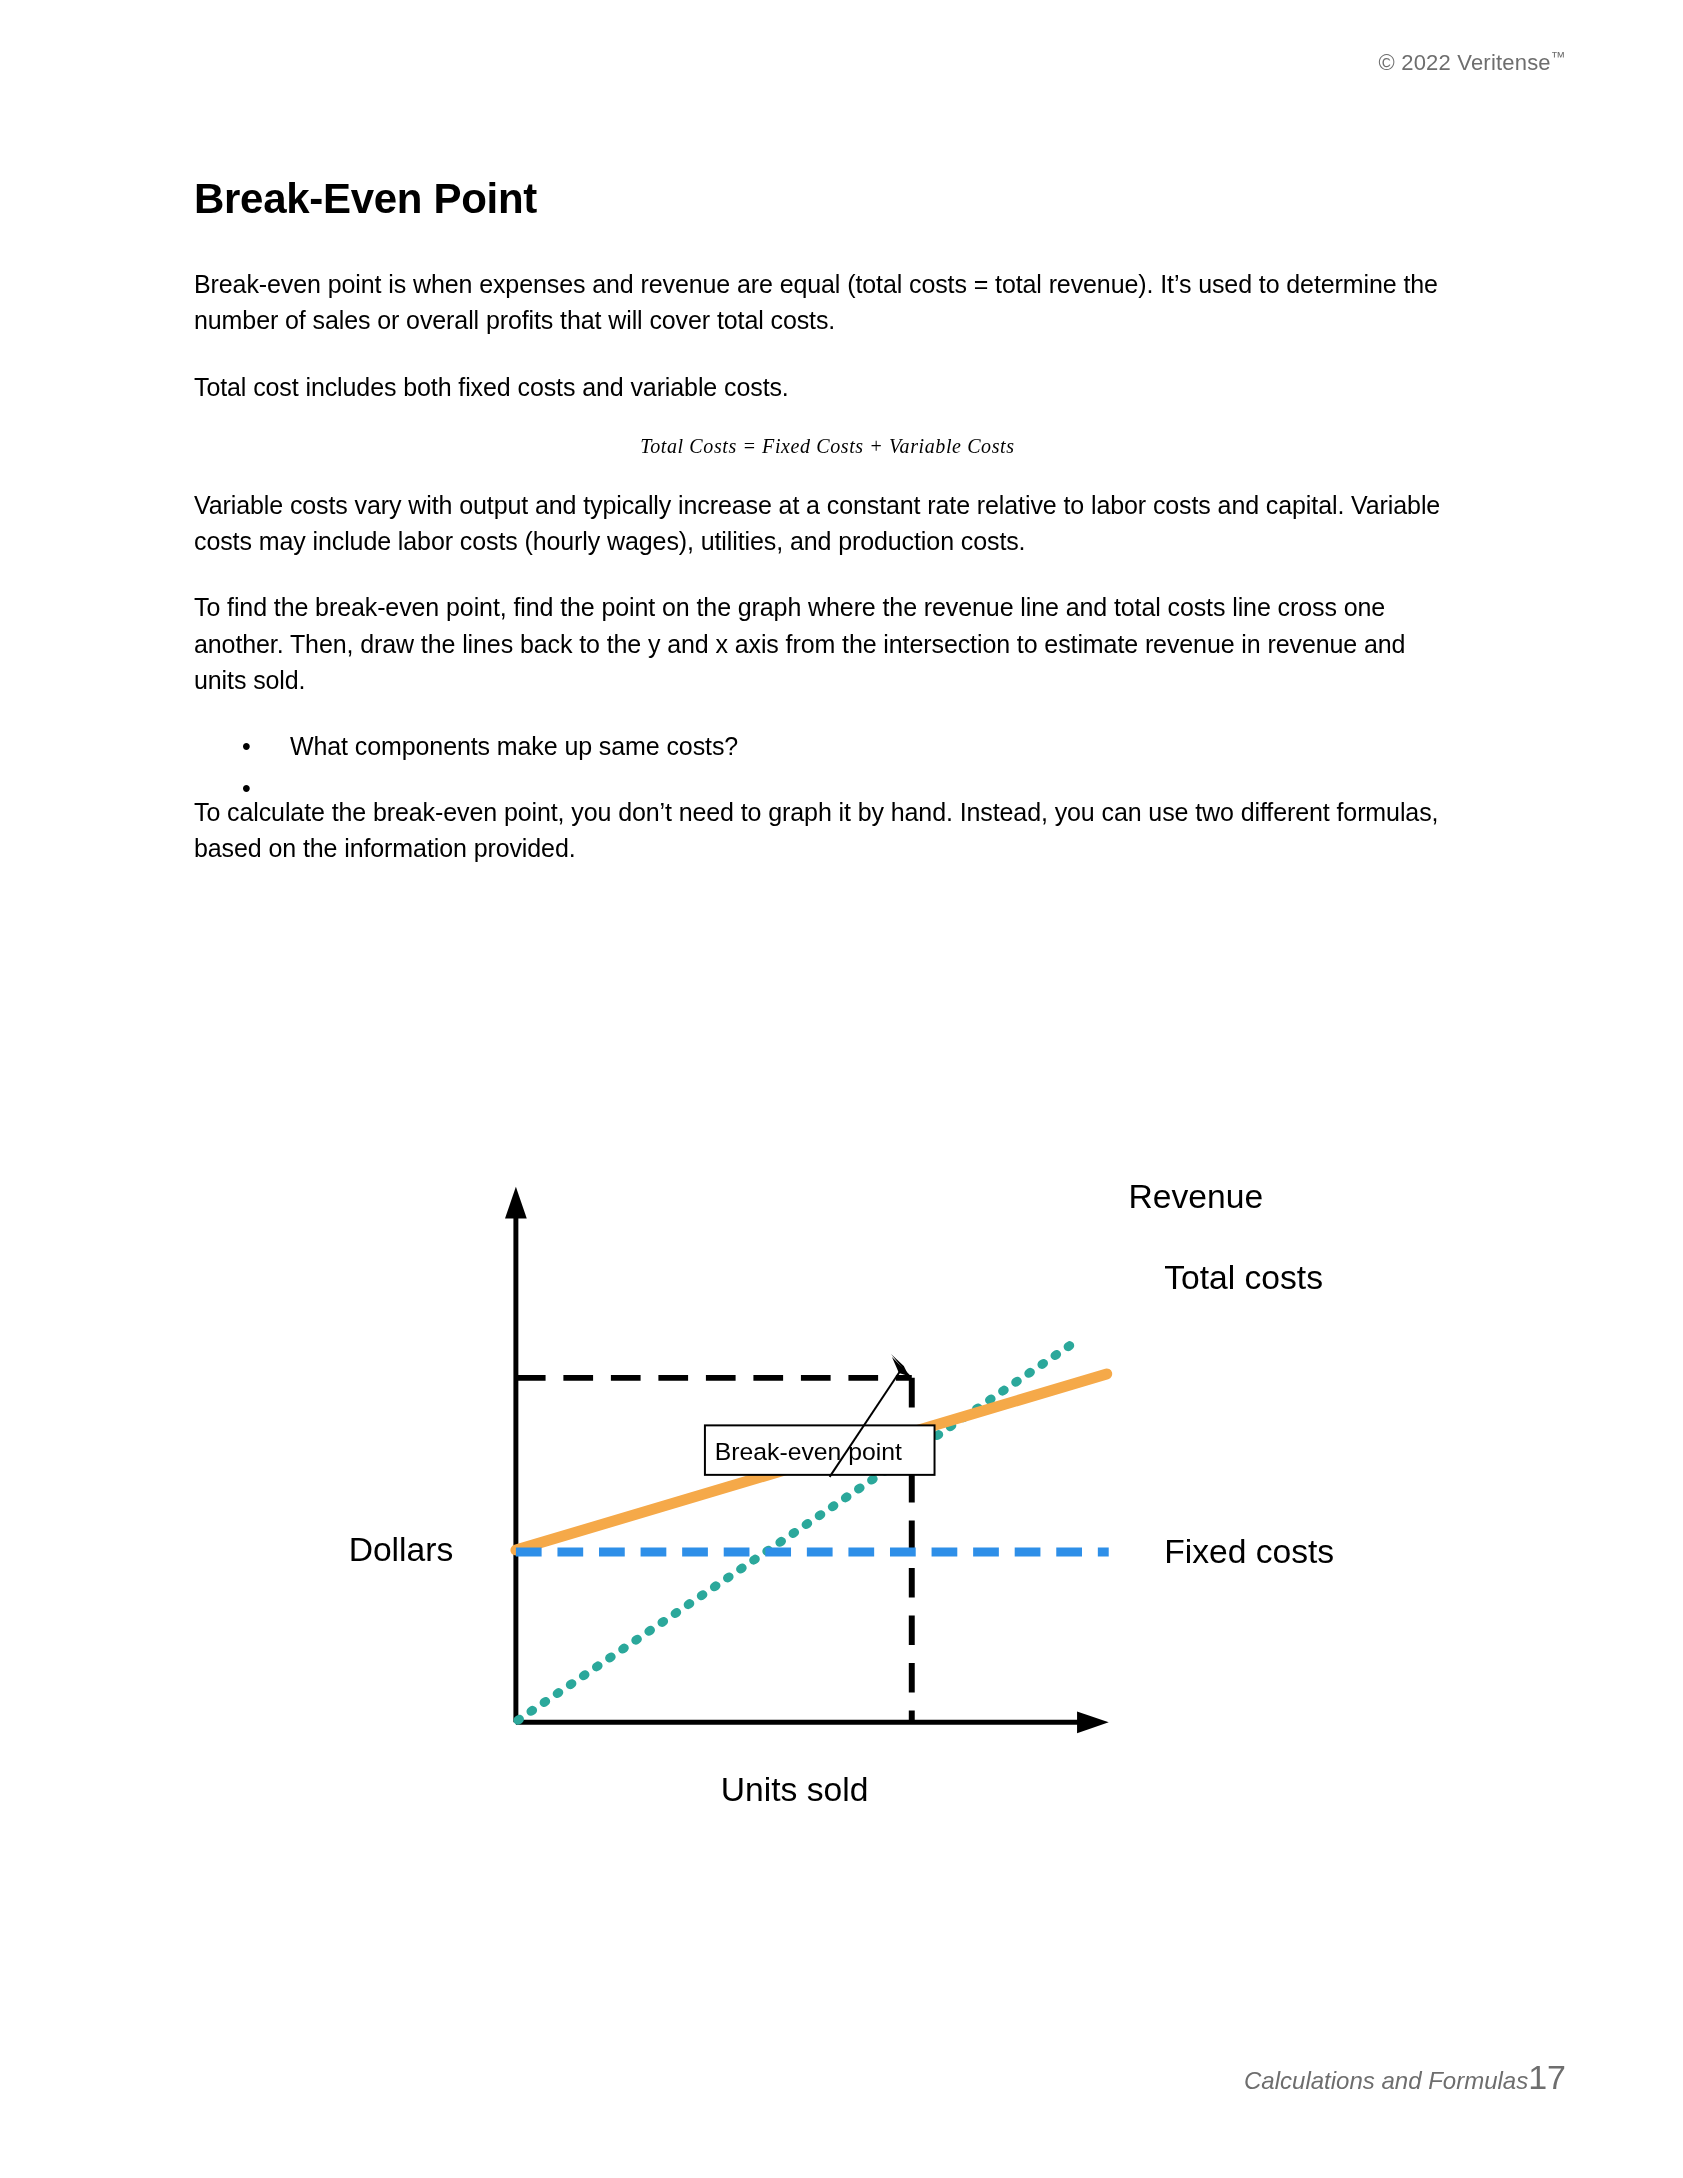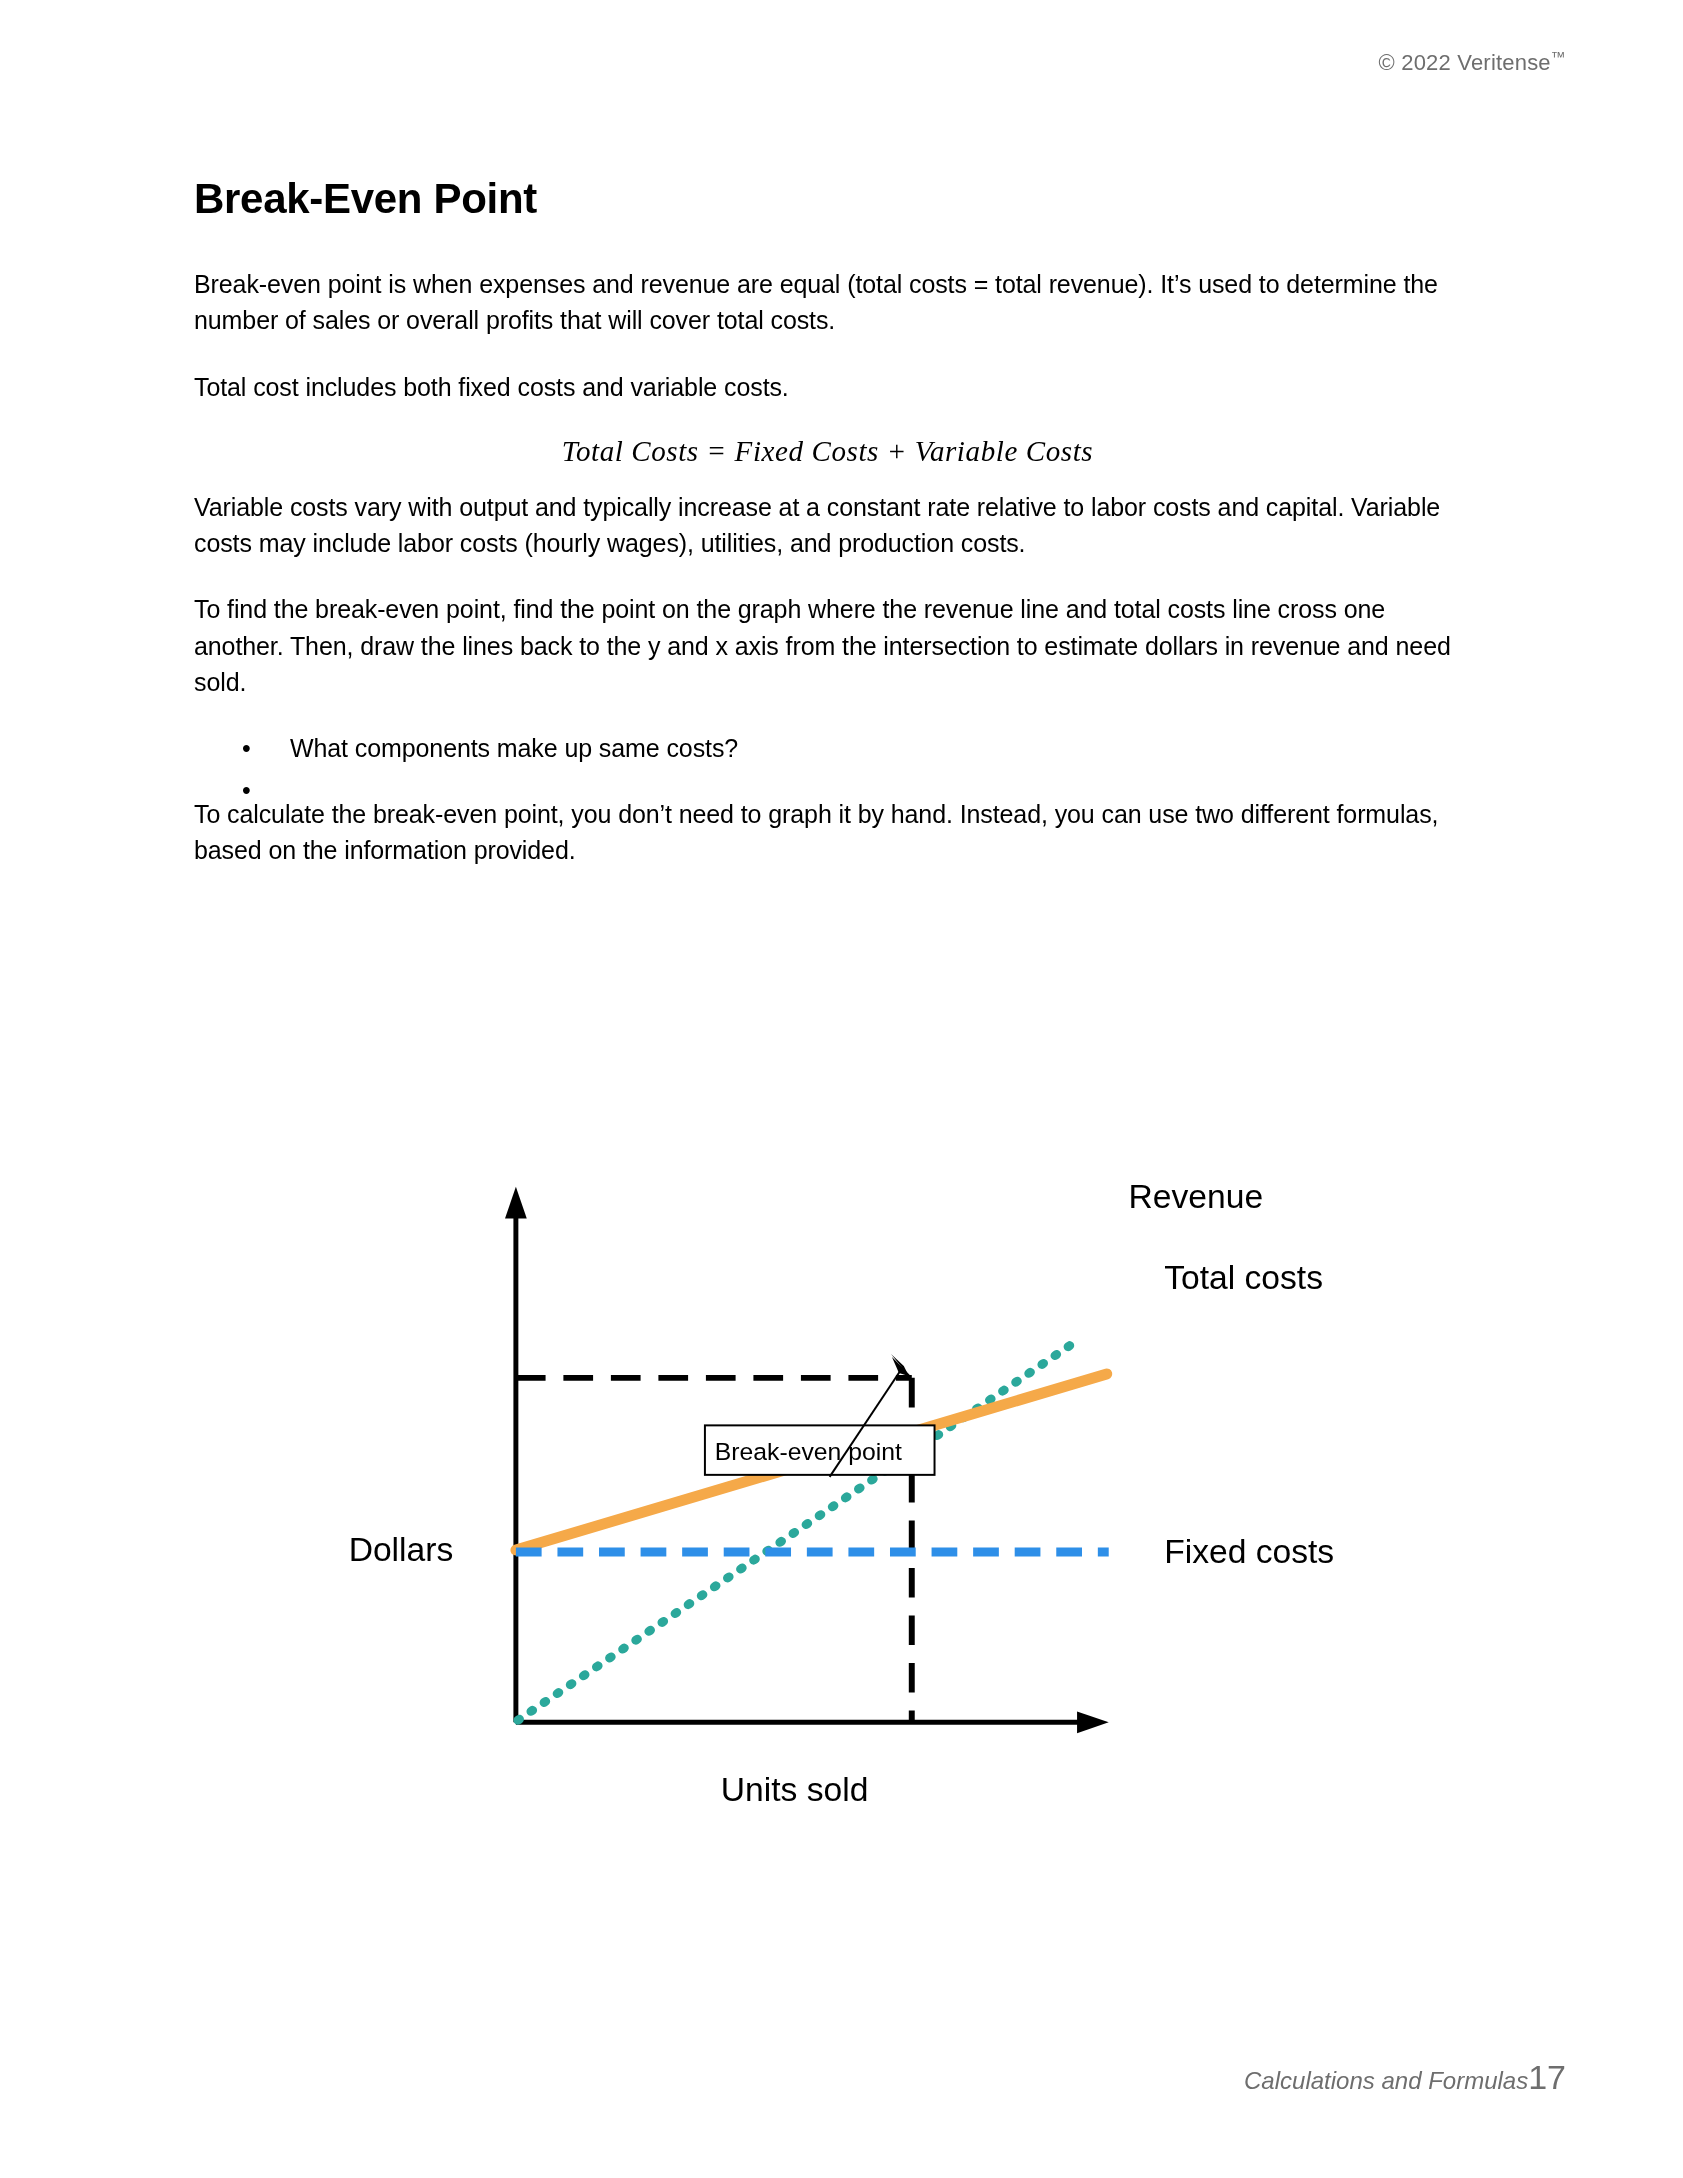--- a/index.html
+++ b/index.html
@@ -58,23 +58,23 @@
     font-size: 25px;
     font-weight: bold;
     text-align: center;
     margin: 0 0 34px 0;
     letter-spacing: -0.1px;
   }
 
   p.formula {
     font-family: "Liberation Serif", "DejaVu Serif", serif;
     font-style: italic;
-    font-size: 29px;
+    font-size: 20px;
     text-align: center;
-    margin: 0 0 21px 0;
+    margin: 0 0 29px 0;
     letter-spacing: 0.6px;
   }
 
   ul.question-list {
     list-style: none;
     margin: 0 0 28px 0;
     padding: 0 0 0 48px;
   }
   ul.question-list li {
     font-size: 25px;
@@ -141,21 +141,21 @@
   <p class="body-text">Break-even point is when expenses and revenue are equal (total costs = total revenue). It’s used to determine the number of sales or overall profits that will cover total costs.</p>
 
 
   <p class="body-text">Total cost includes both fixed costs and variable costs.</p>
 
   <p class="formula">Total Costs = Fixed Costs + Variable Costs</p>
 
 
   <p class="body-text">Variable costs vary with output and typically increase at a constant rate relative to labor costs and capital. Variable costs may include labor costs (hourly wages), utilities, and production costs.</p>
 
-  <p class="body-text">To find the break-even point, find the point on the graph where the revenue line and total costs line cross one another. Then, draw the lines back to the y and x axis from the intersection to estimate dollars in revenue and need sold.</p>
+  <p class="body-text">To find the break-even point, find the point on the graph where the revenue line and total costs line cross one another. Then, draw the lines back to the y and x axis from the intersection to estimate revenue in revenue and units sold.</p>
 
   <ul class="question-list">
     <li>
       <span class="bullet-dot">•</span>
       <span>What components make up same costs?</span>
     </li>
     <li>
       <span class="bullet-dot">•</span>
     </li>
   </ul>

